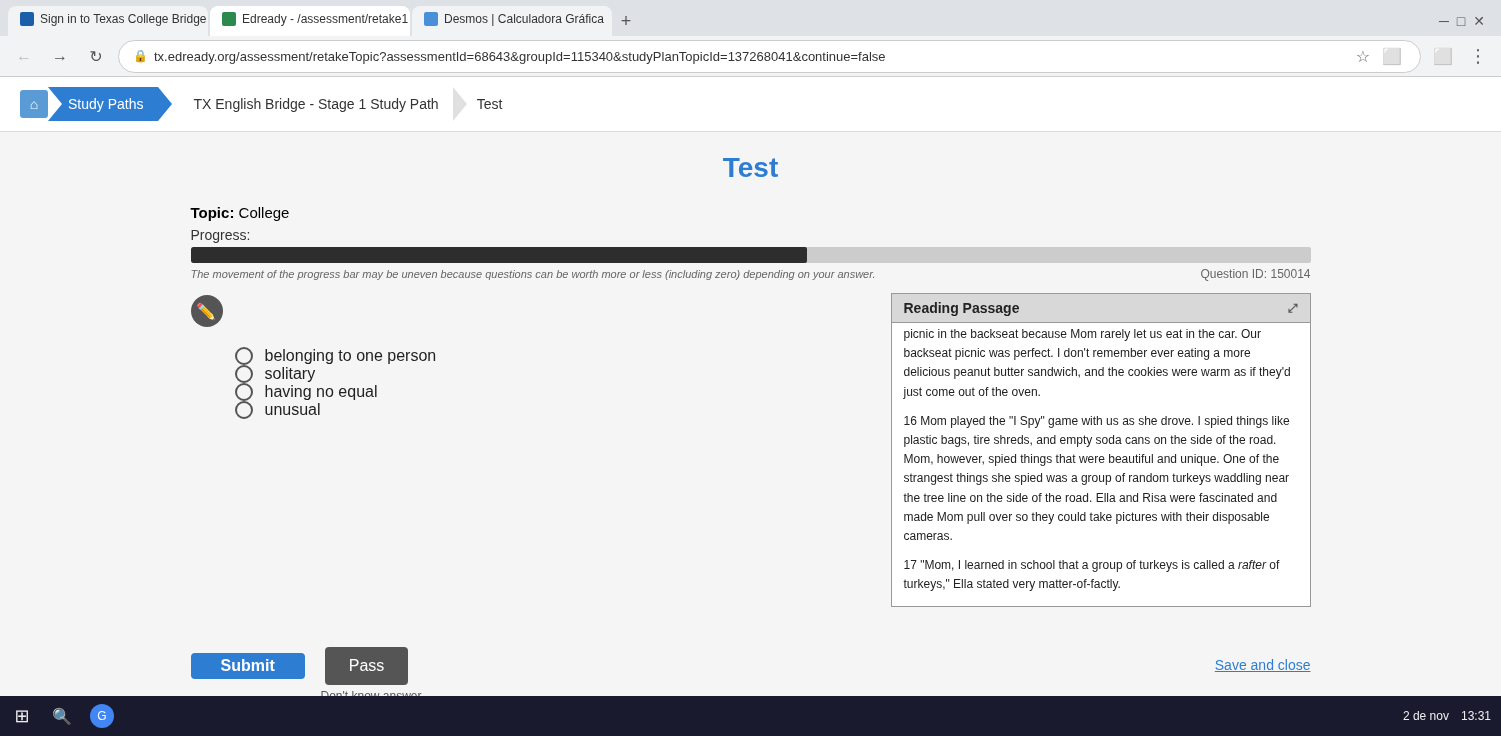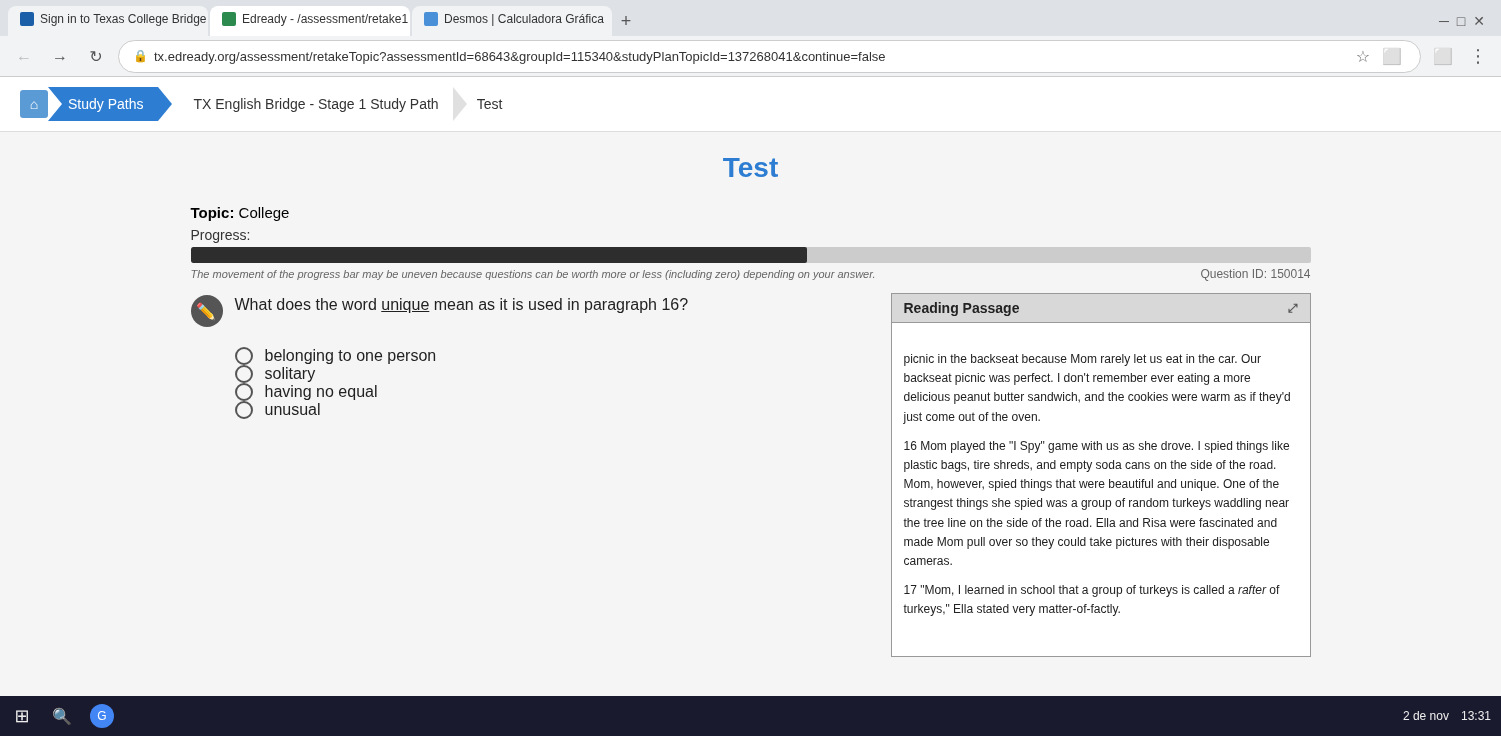--- a/index.html
+++ b/index.html
@@ -345,21 +345,21 @@
       justify-content: space-between;
       align-items: center;
       border-bottom: 1px solid #999;
     }
     .passage-expand {
       font-size: 12px;
       color: #555;
       cursor: pointer;
     }
     .passage-body {
-      padding: 27px 12px;
+      padding: 2px 12px;
       font-size: 12px;
       color: #222;
       line-height: 1.6;
     }
     .passage-paragraph {
       margin-bottom: 10px;
     }
     .passage-paragraph em {
       font-style: italic;
     }
@@ -523,23 +523,20 @@
     <div class="progress-note-row">
       <span class="progress-note">The movement of the progress bar may be uneven because questions can be worth more or less (including zero) depending on your answer.</span>
       <span class="question-id">Question ID: 150014</span>
     </div>
 
     <div class="question-area">
 
       <div class="question-left">
         <div class="question-header">
           <div class="pencil-icon">✏️</div>
-          <div class="question-text">
-            What does the word <u>unique</u> mean as it is used in paragraph 16?
-          </div>
         </div>
         <div class="answer-options">
           <div class="answer-option">
             <div class="radio-circle"></div>
             <span class="option-text">belonging to one person</span>
           </div>
           <div class="answer-option">
             <div class="radio-circle"></div>
             <span class="option-text">solitary</span>
           </div>

